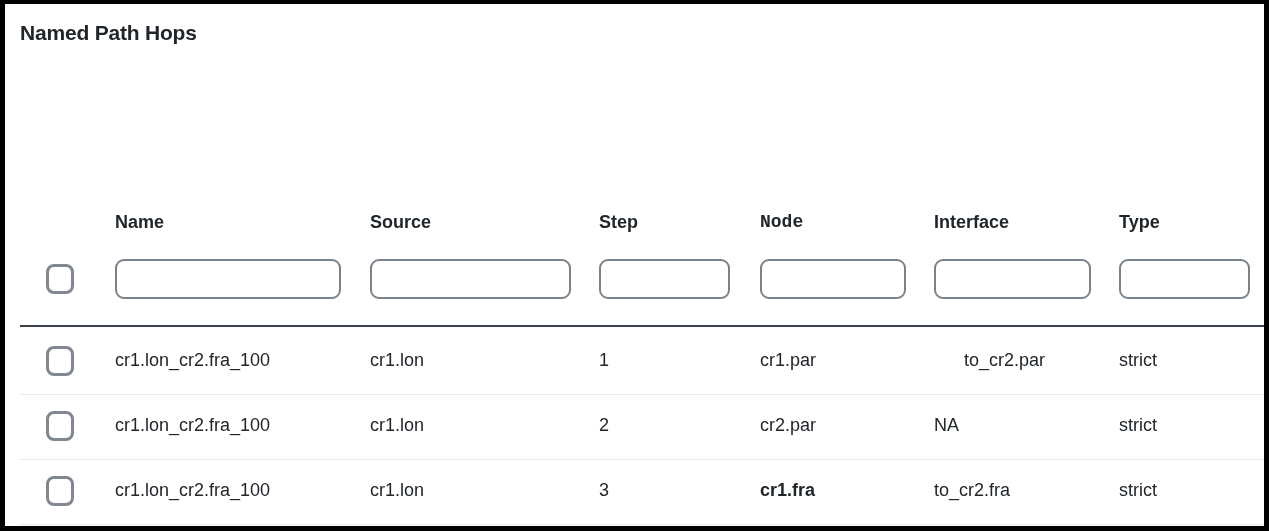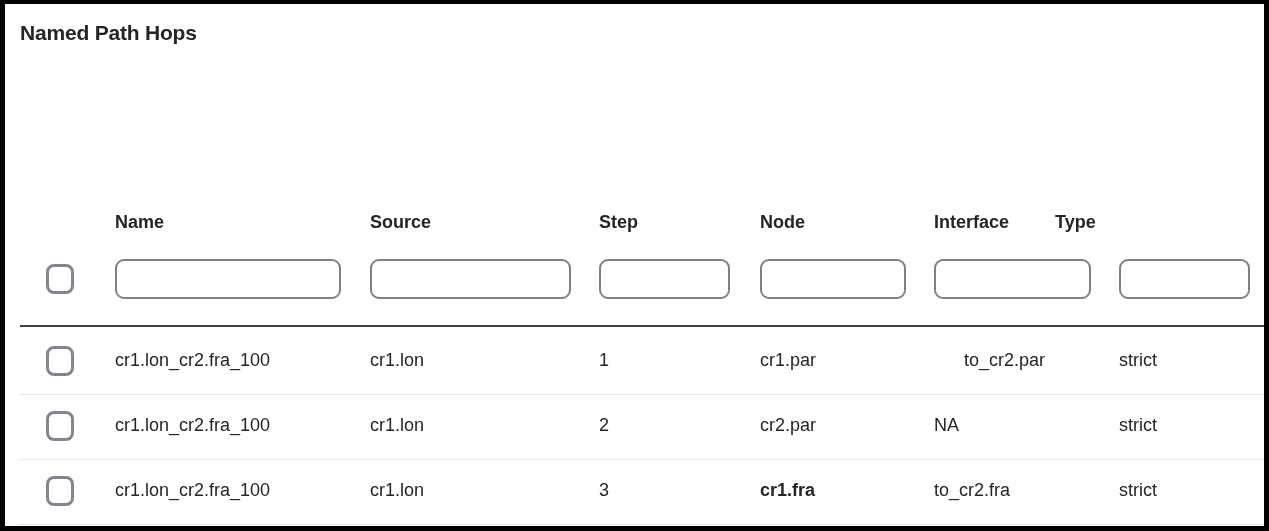--- a/index.html
+++ b/index.html
@@ -159,23 +159,23 @@
   <div class="panel">
 
     <div class="panel-title">Named Path Hops</div>
 
     <div class="table">
 
       <div class="header-row" id="header-row">
           <div class="col-head" style="left: 110px;">Name</div>
           <div class="col-head" style="left: 365px;">Source</div>
           <div class="col-head" style="left: 594px;">Step</div>
-          <div class="col-head" style="left: 755px;">Node</div>
+          <div class="col-head" style="left: 755px; font-family: Liberation Mono, monospace;">Node</div>
           <div class="col-head" style="left: 929px;">Interface</div>
-          <div class="col-head" style="left: 1050px;">Type</div>
+          <div class="col-head" style="left: 1114px;">Type</div>
         </div>
 
       <div class="filter-row" id="filter-row">
         <input type="checkbox" class="checkbox" style="">
       <input type="text" class="filter-input" placeholder="" style="left: 110px; width: 226px;">
           <input type="text" class="filter-input" placeholder="" style="left: 365px; width: 201px;">
           <input type="text" class="filter-input" placeholder="" style="left: 594px; width: 131px;">
           <input type="text" class="filter-input" placeholder="" style="left: 755px; width: 146px;">
           <input type="text" class="filter-input" placeholder="" style="left: 929px; width: 157px;">
           <input type="text" class="filter-input" placeholder="" style="left: 1114px; width: 131px;">

